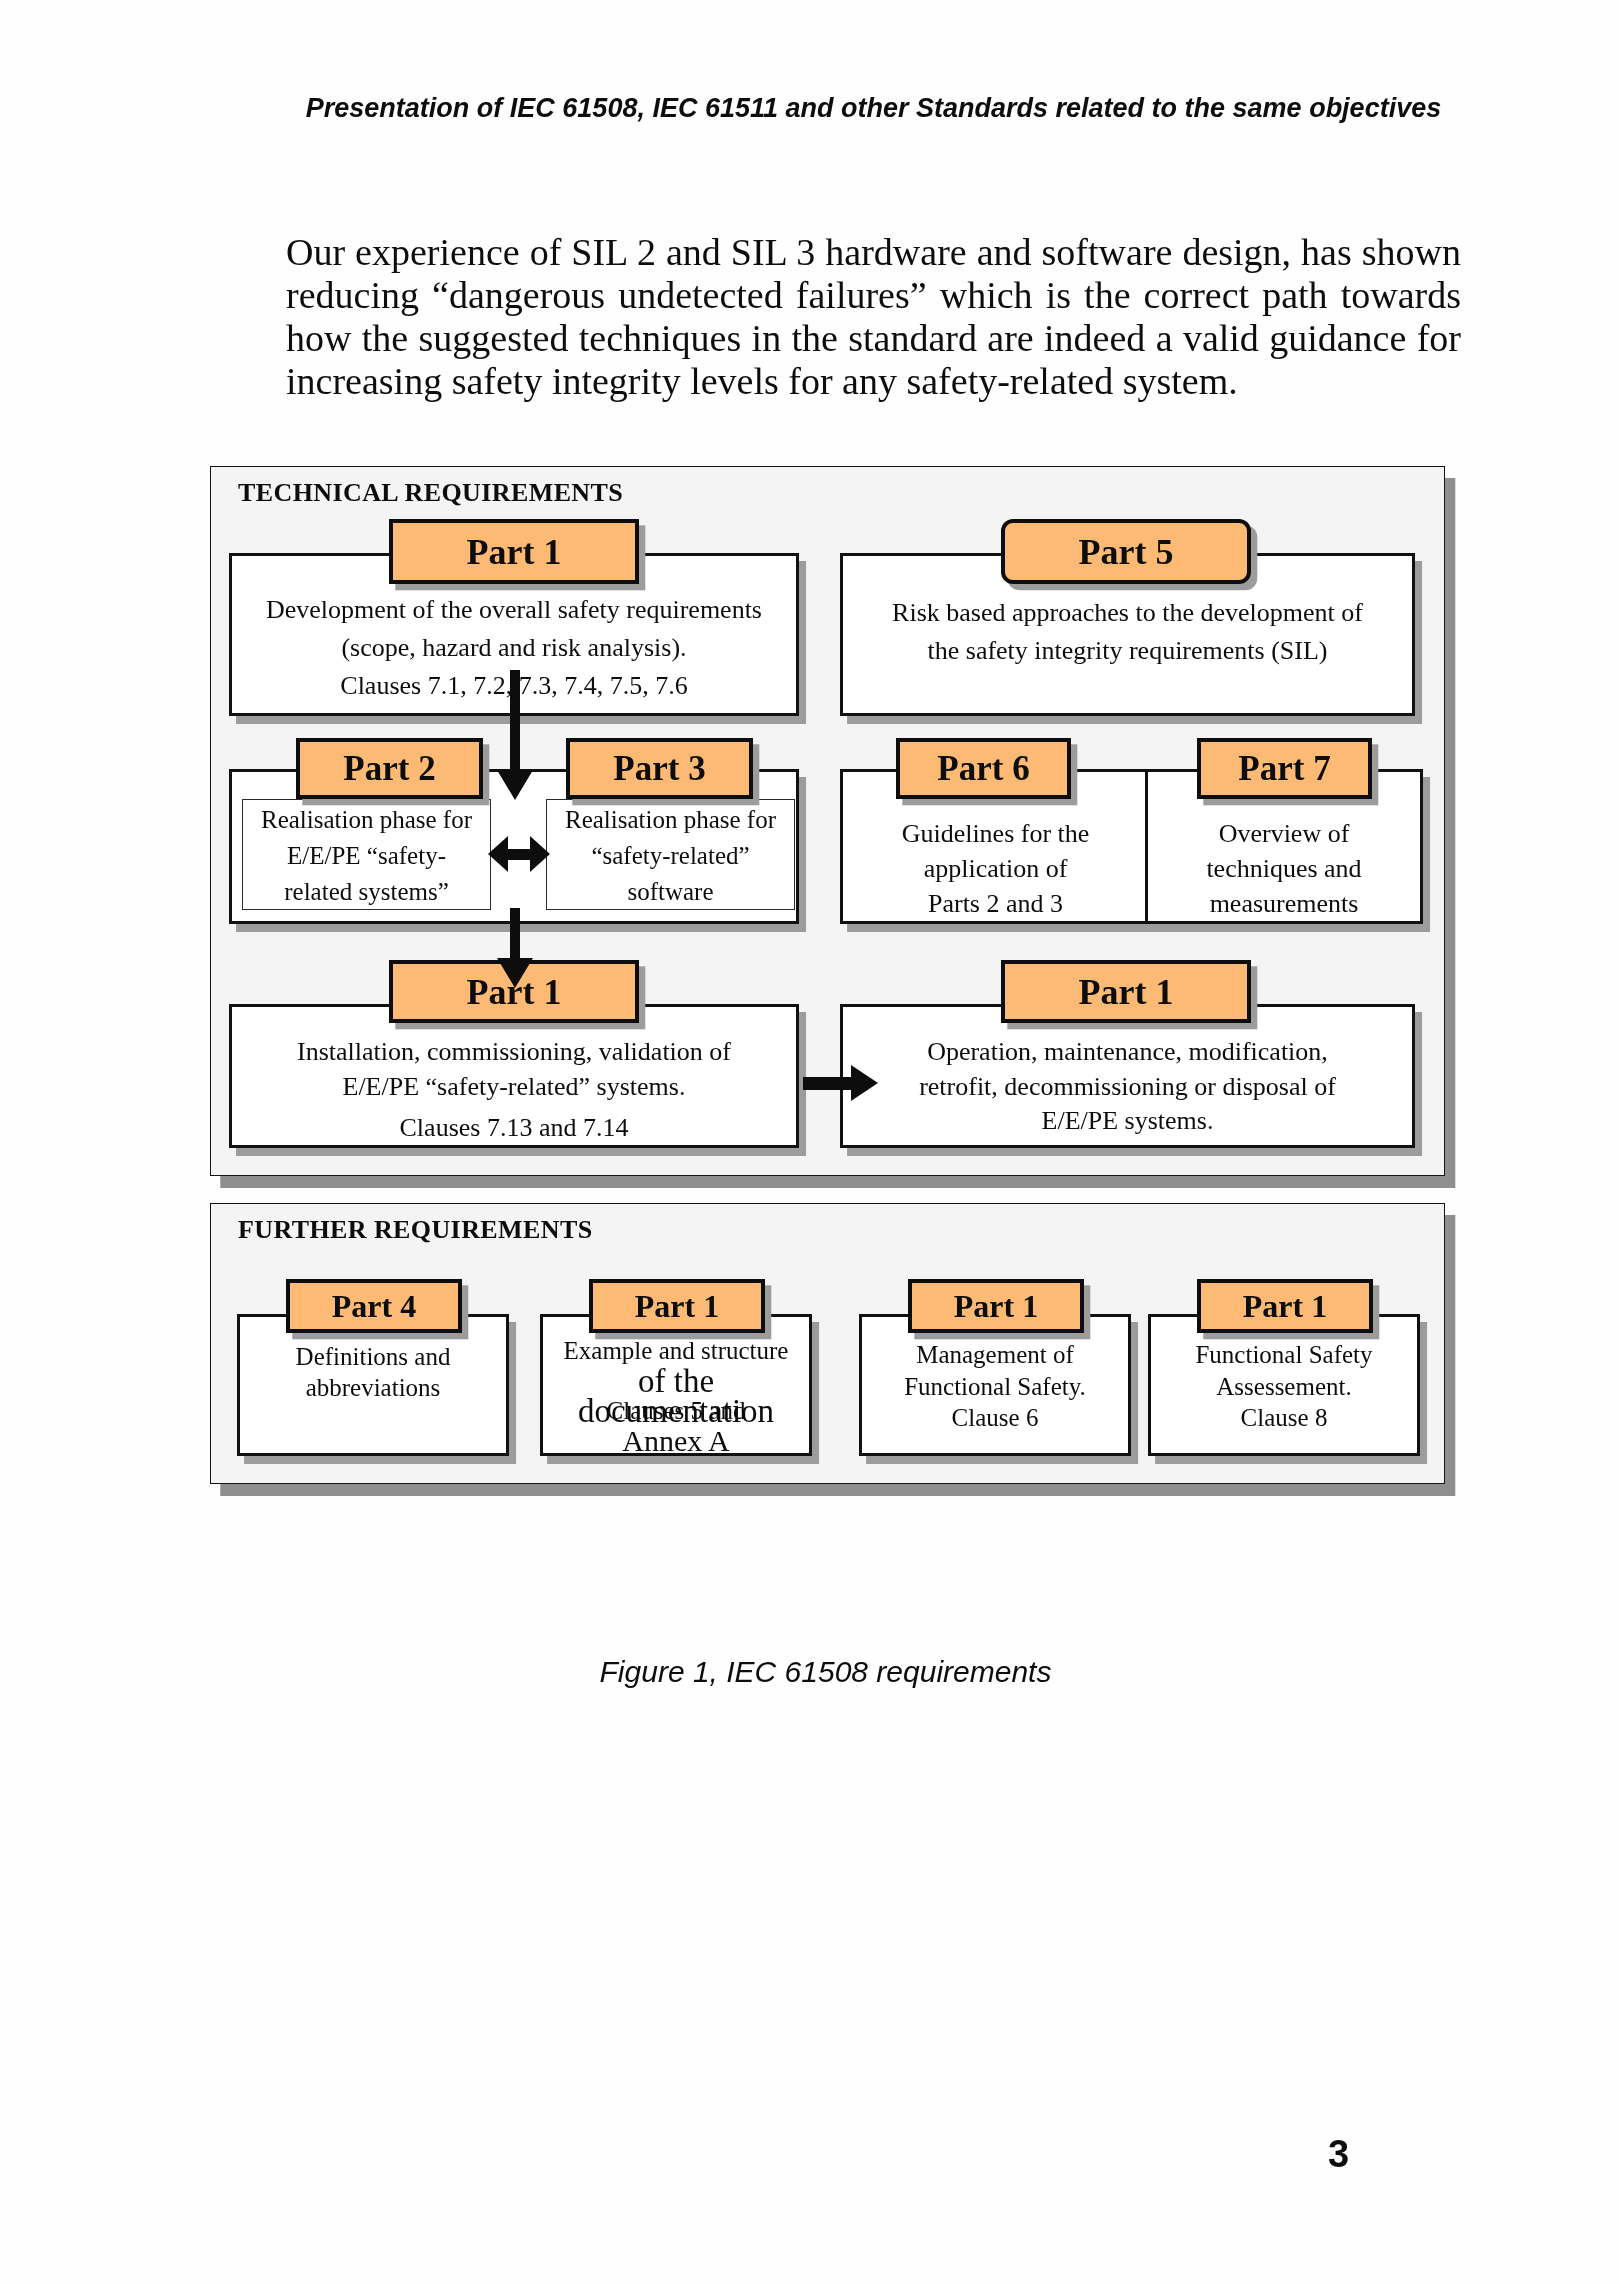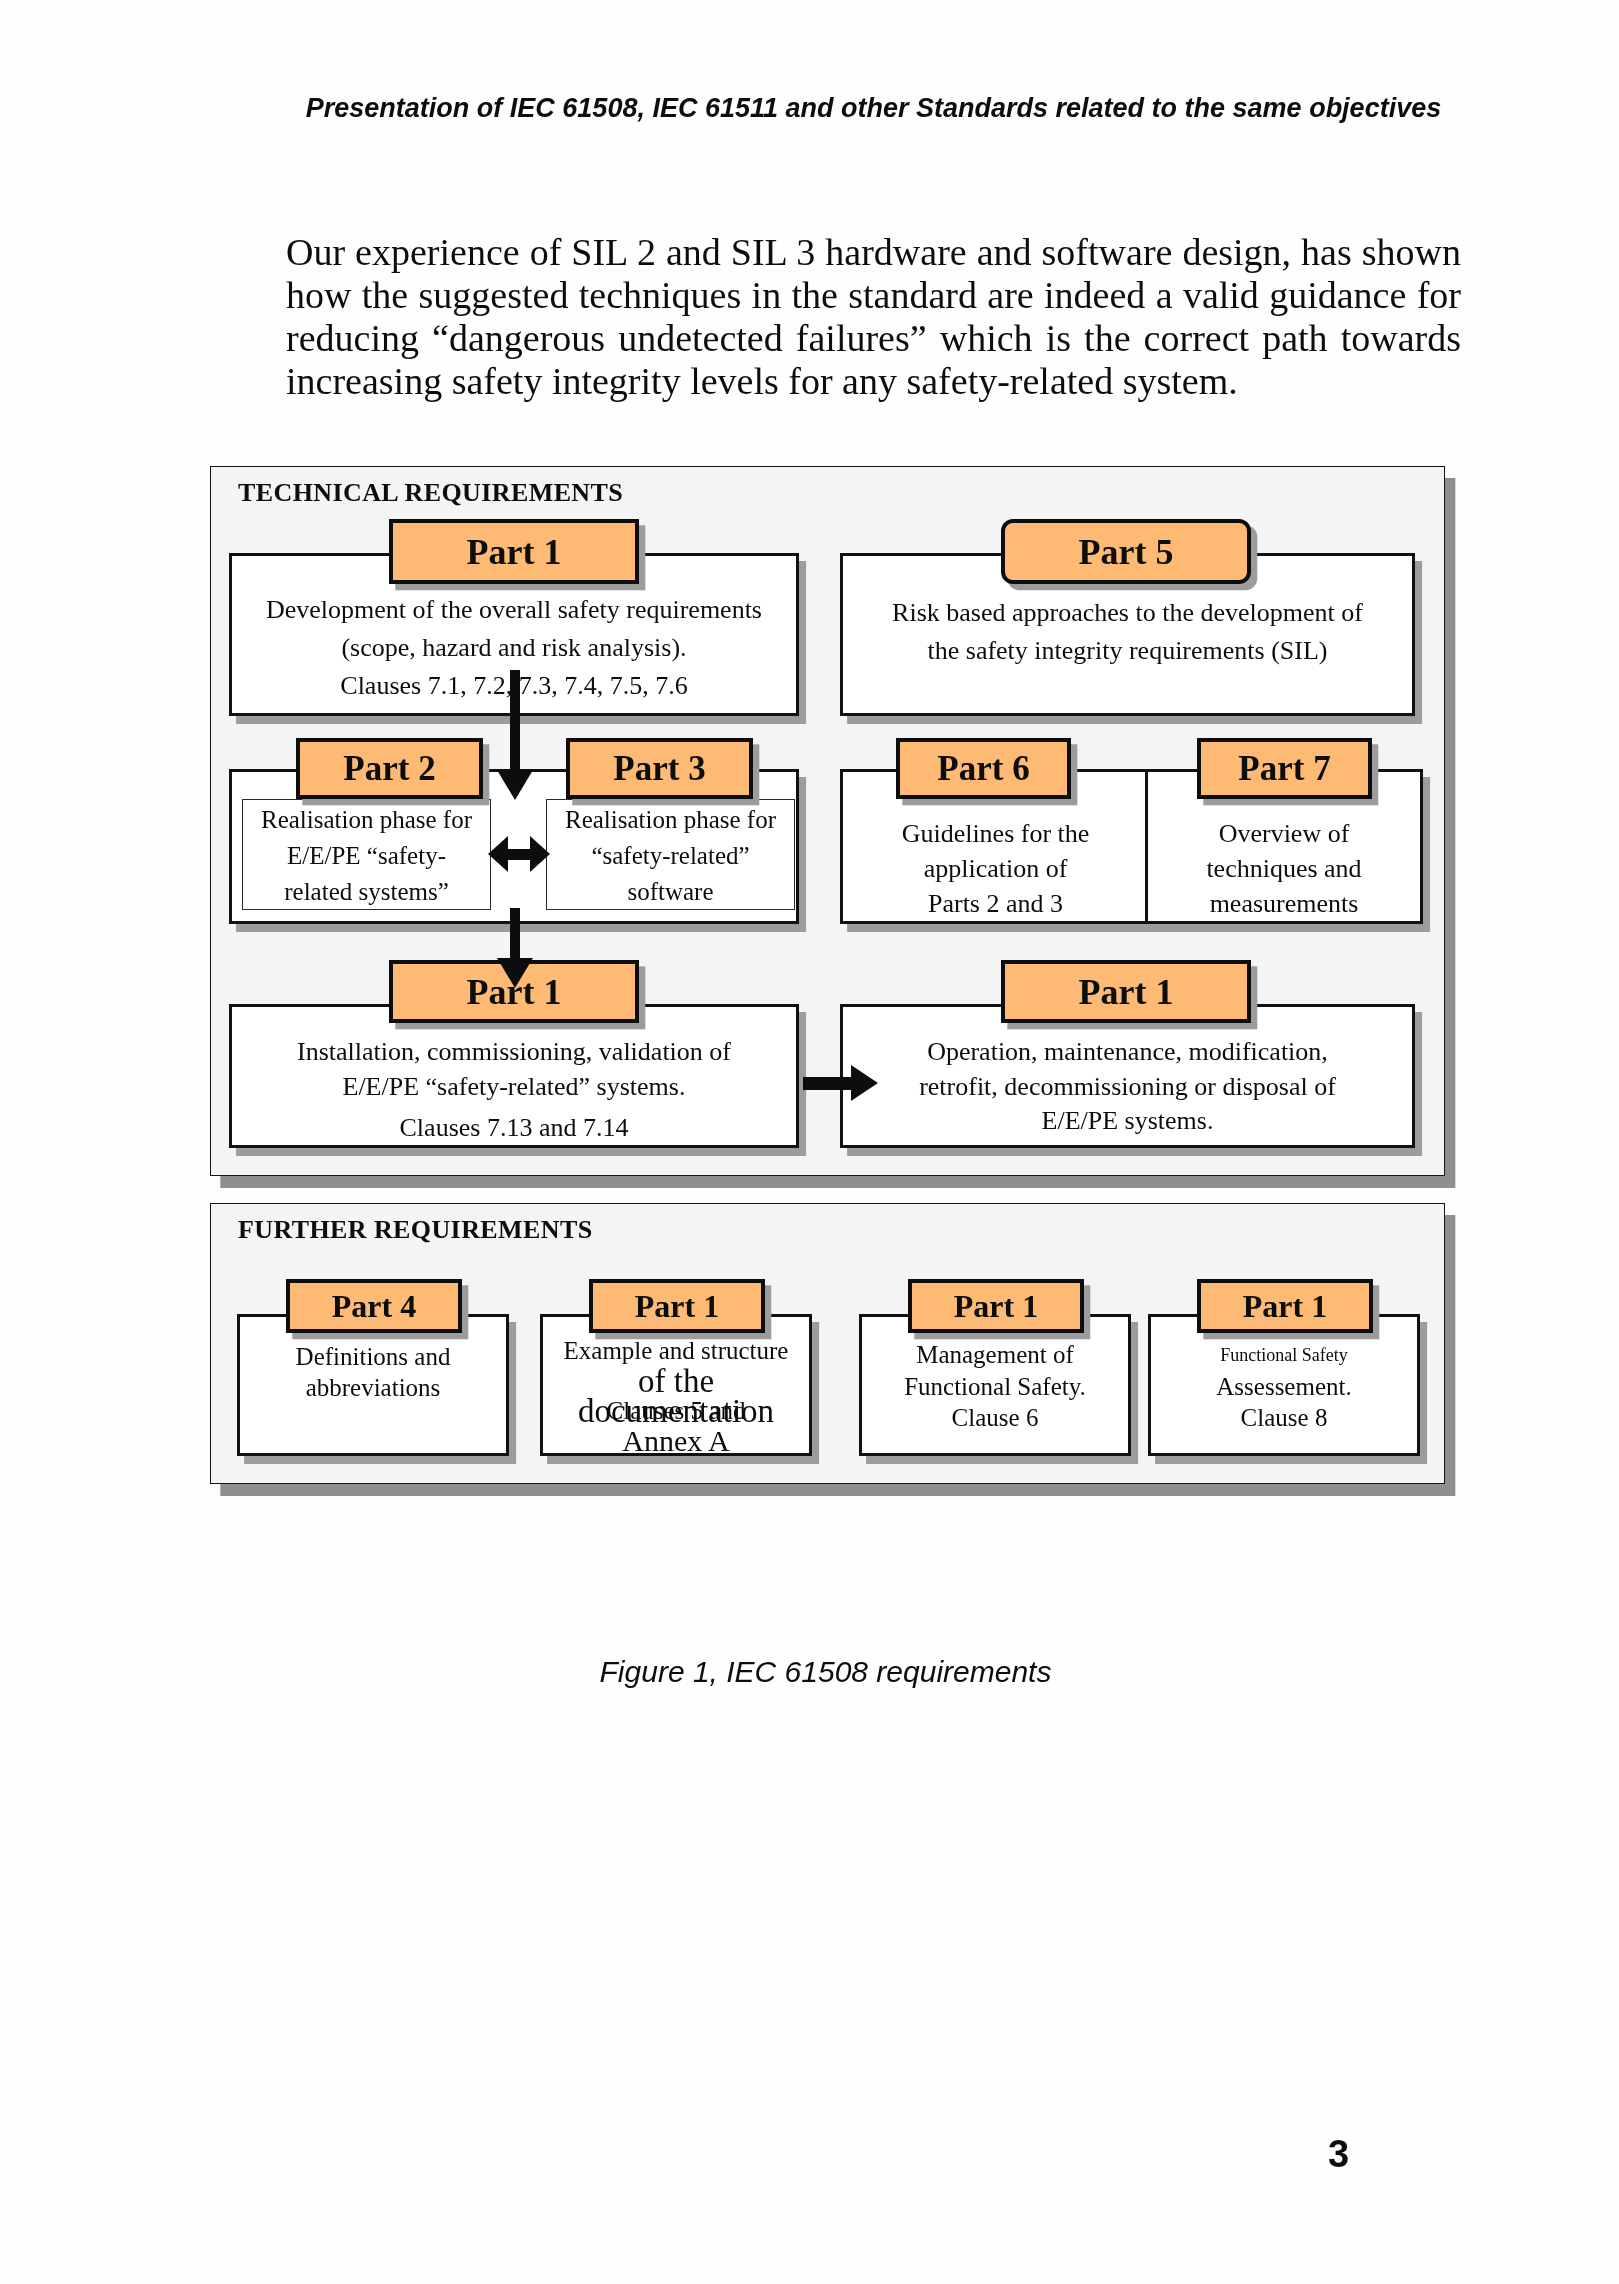--- a/index.html
+++ b/index.html
@@ -55,22 +55,22 @@
 </style>
 </head>
 <body>
 
 <div class="page">
 
   <div class="running-header">Presentation of IEC 61508, IEC 61511 and other Standards related to the same objectives</div>
 
   <div class="para">
     <div class="para-line">Our experience of SIL 2 and SIL 3 hardware and software design, has shown</div>
+    <div class="para-line">reducing “dangerous undetected failures” which is the correct path towards</div>
     <div class="para-line">how the suggested techniques in the standard are indeed a valid guidance for</div>
-    <div class="para-line">reducing “dangerous undetected failures” which is the correct path towards</div>
     <div class="para-line last">increasing safety integrity levels for any safety-related system.</div>
   </div>
 
   <div class="section" style="left:210px;top:466px;width:1233px;height:708px;">
     <div class="section-label">TECHNICAL REQUIREMENTS</div>
   </div>
 
   <div class="cbox" style="left:229px;top:553px;width:564px;height:157px;">
     <div class="btext" style="top:35px;">Development of the overall safety requirements</div>
     <div class="btext" style="top:73px;">(scope, hazard and risk analysis).</div>
@@ -161,21 +161,21 @@
   <div class="phead small" style="left:589px;top:1279px;width:168px;height:46px;">Part 1</div>
 
   <div class="cbox" style="left:859px;top:1314px;width:266px;height:136px;">
     <div class="btext mid" style="top:22px;font-size:25px;line-height:32px;">Management of</div>
     <div class="btext mid" style="top:54px;font-size:25px;line-height:32px;">Functional Safety.</div>
     <div class="btext mid" style="top:85px;font-size:25px;line-height:32px;">Clause 6</div>
   </div>
   <div class="phead small" style="left:908px;top:1279px;width:168px;height:46px;">Part 1</div>
 
   <div class="cbox" style="left:1148px;top:1314px;width:266px;height:136px;">
-    <div class="btext mid" style="top:22px;font-size:18px;line-height:32px;">Functional Safety</div>
+    <div class="btext mid" style="top:22px;font-size:25px;line-height:32px;">Functional Safety</div>
     <div class="btext mid" style="top:54px;font-size:25px;line-height:32px;">Assessement.</div>
     <div class="btext mid" style="top:85px;font-size:25px;line-height:32px;">Clause 8</div>
   </div>
   <div class="phead small" style="left:1197px;top:1279px;width:168px;height:46px;">Part 1</div>
 
   <div class="fig-caption">Figure 1, IEC 61508 requirements</div>
 
   <div class="page-num">3</div>
 
 </div>

